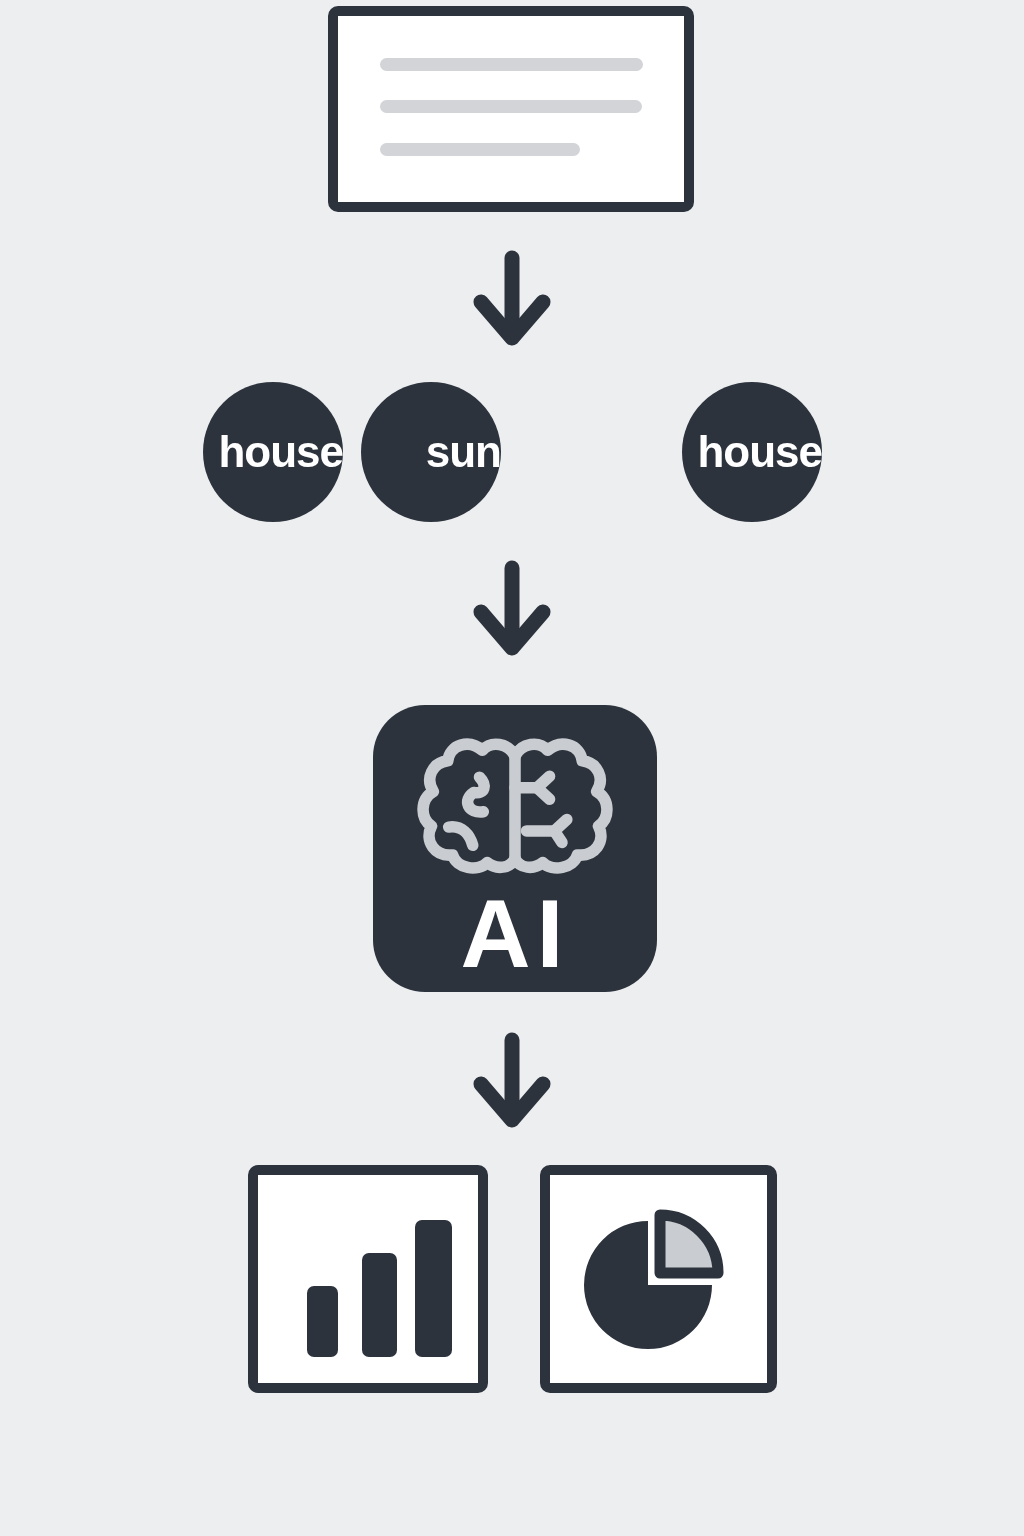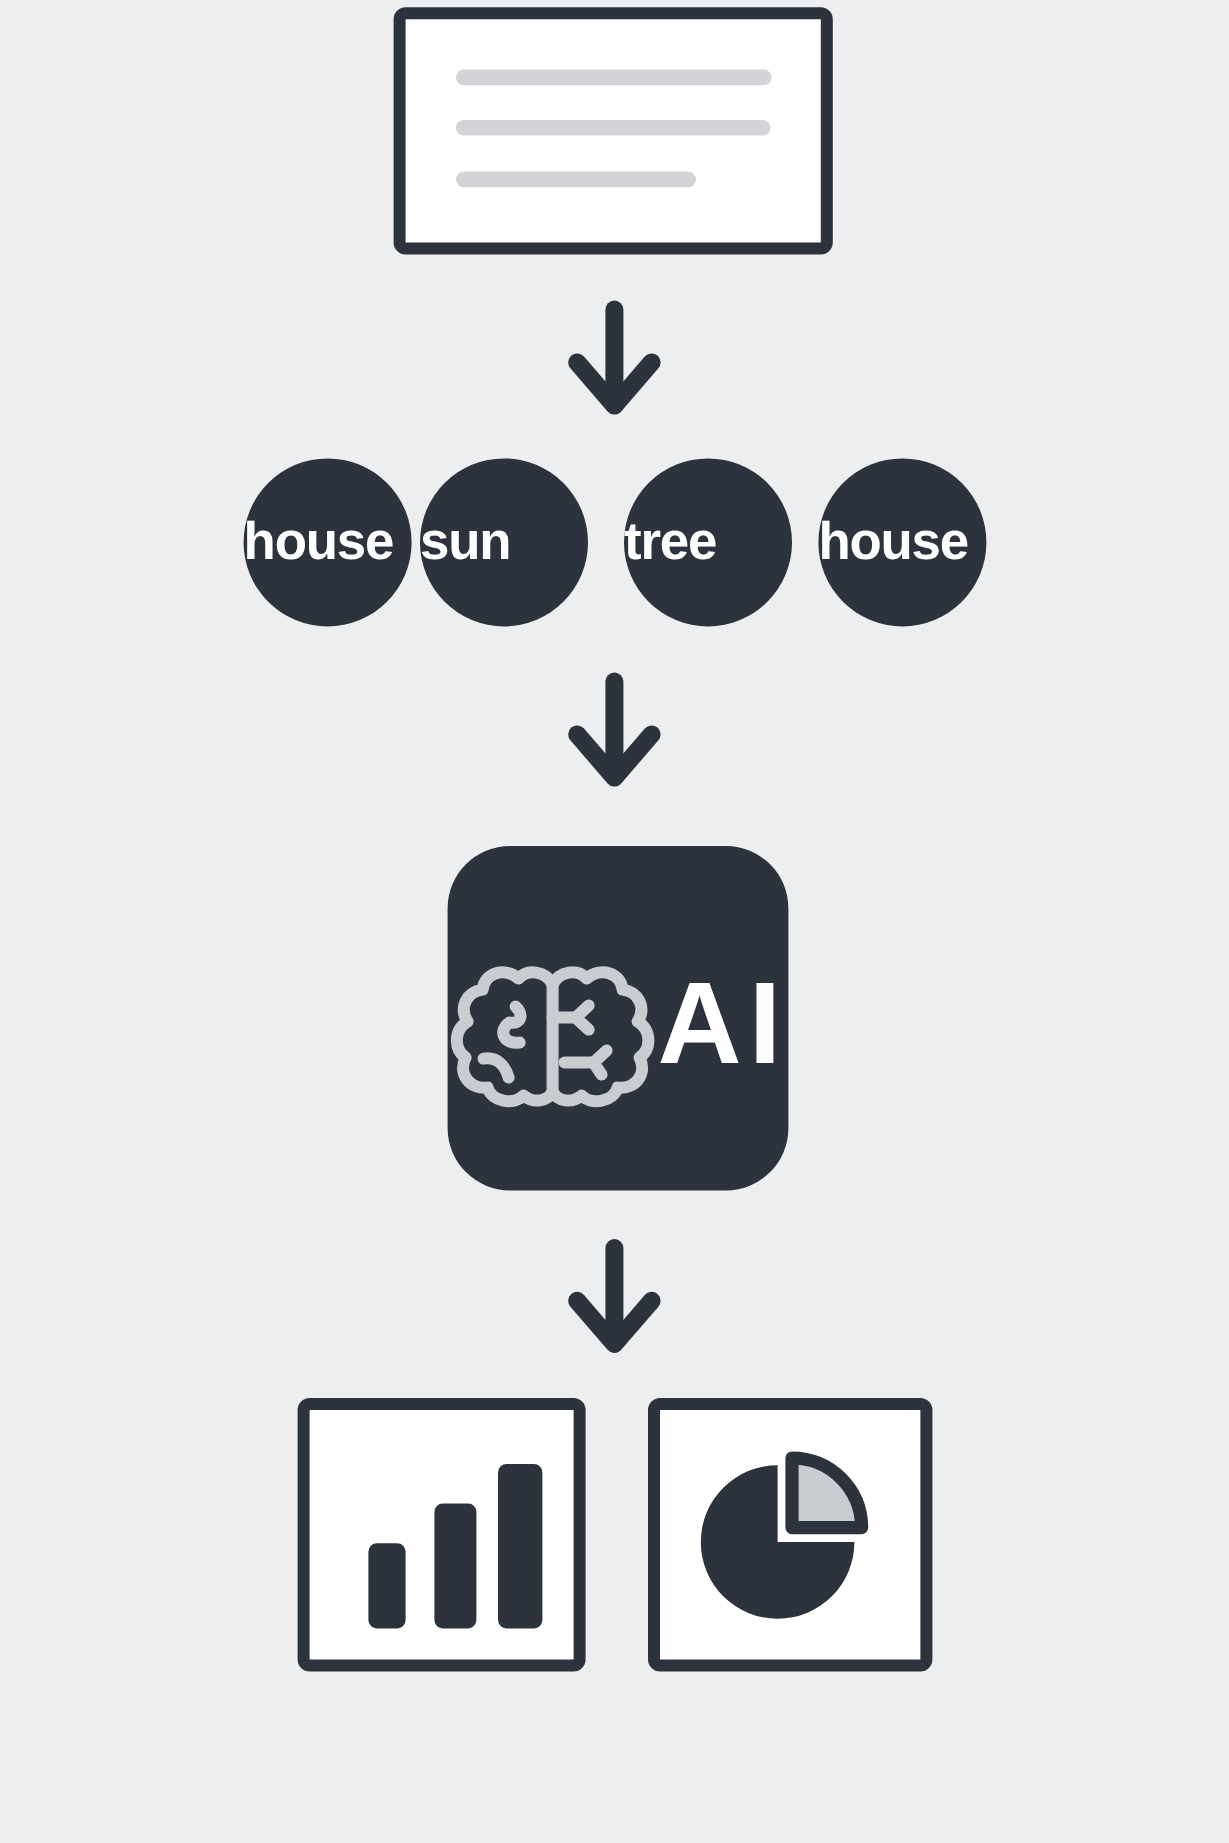--- a/index.html
+++ b/index.html
@@ -62,43 +62,43 @@
 
   
   .word-circle {
     position: absolute;
     top: 382px;
     width: 140px; height: 140px;
     border-radius: 50%;
     background: var(--ink);
     display: flex;
     align-items: center;
-    justify-content: flex-start;
+    justify-content: flex-end;
   }
   .word-circle.c1 { left: 203px; }
-  .word-circle.c2 { left: 350px; }
+  .word-circle.c2 { left: 361px; }
   .word-circle.c3 { left: 520px; }
   .word-circle.c4 { left: 682px; }
   .word-label {
     color: var(--label-text);
     font-size: 44px;
     font-weight: 700;
     letter-spacing: -1px;
     white-space: nowrap;
   }
 
   
   .ai-box {
     position: absolute;
     left: 373px; top: 705px;
     width: 284px; height: 287px;
     background: var(--ink);
     border-radius: 52px;
     display: flex;
-    flex-direction: row;
+    flex-direction: column;
     align-items: center;
   }
   .brain-icon {
     margin-top: 28px;
     width: 206px; height: 144px;
     color: var(--brain-stroke);
   }
   .brain-icon path, .brain-icon line {
     stroke: currentColor;
     stroke-width: 12;
@@ -146,23 +146,20 @@
     <line x1="40" y1="10" x2="40" y2="76"></line>
     <polyline points="9,54 40,90 71,54"></polyline>
   </svg>
 
   <div class="word-circle c1">
     <span class="word-label">house</span>
   </div>
   <div class="word-circle c2">
     <span class="word-label">sun</span>
   </div>
-  <div class="word-circle c3">
-    <span class="word-label">tree</span>
-  </div>
   <div class="word-circle c4">
     <span class="word-label">house</span>
   </div>
 
   <svg class="arrow a2" viewBox="0 0 80 104">
     <line x1="40" y1="10" x2="40" y2="76"></line>
     <polyline points="9,54 40,90 71,54"></polyline>
   </svg>
 
   <div class="ai-box">

